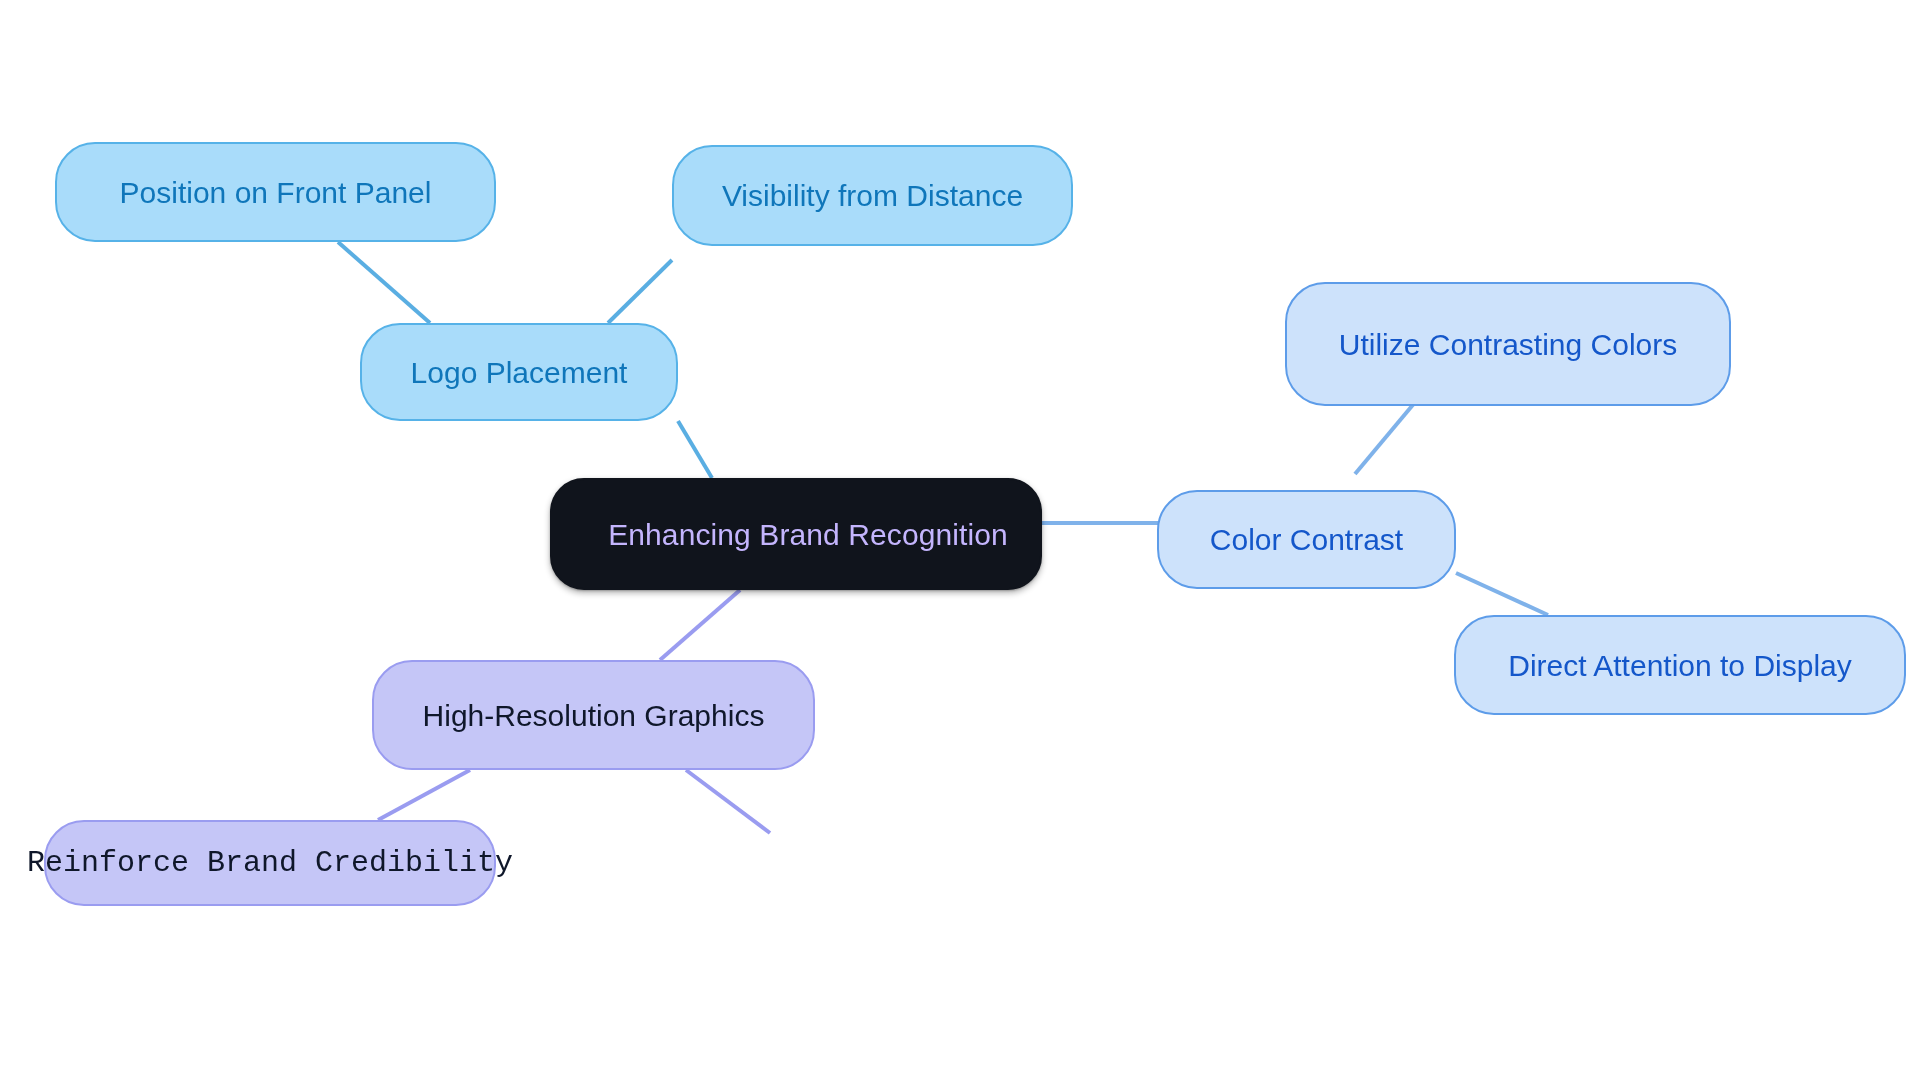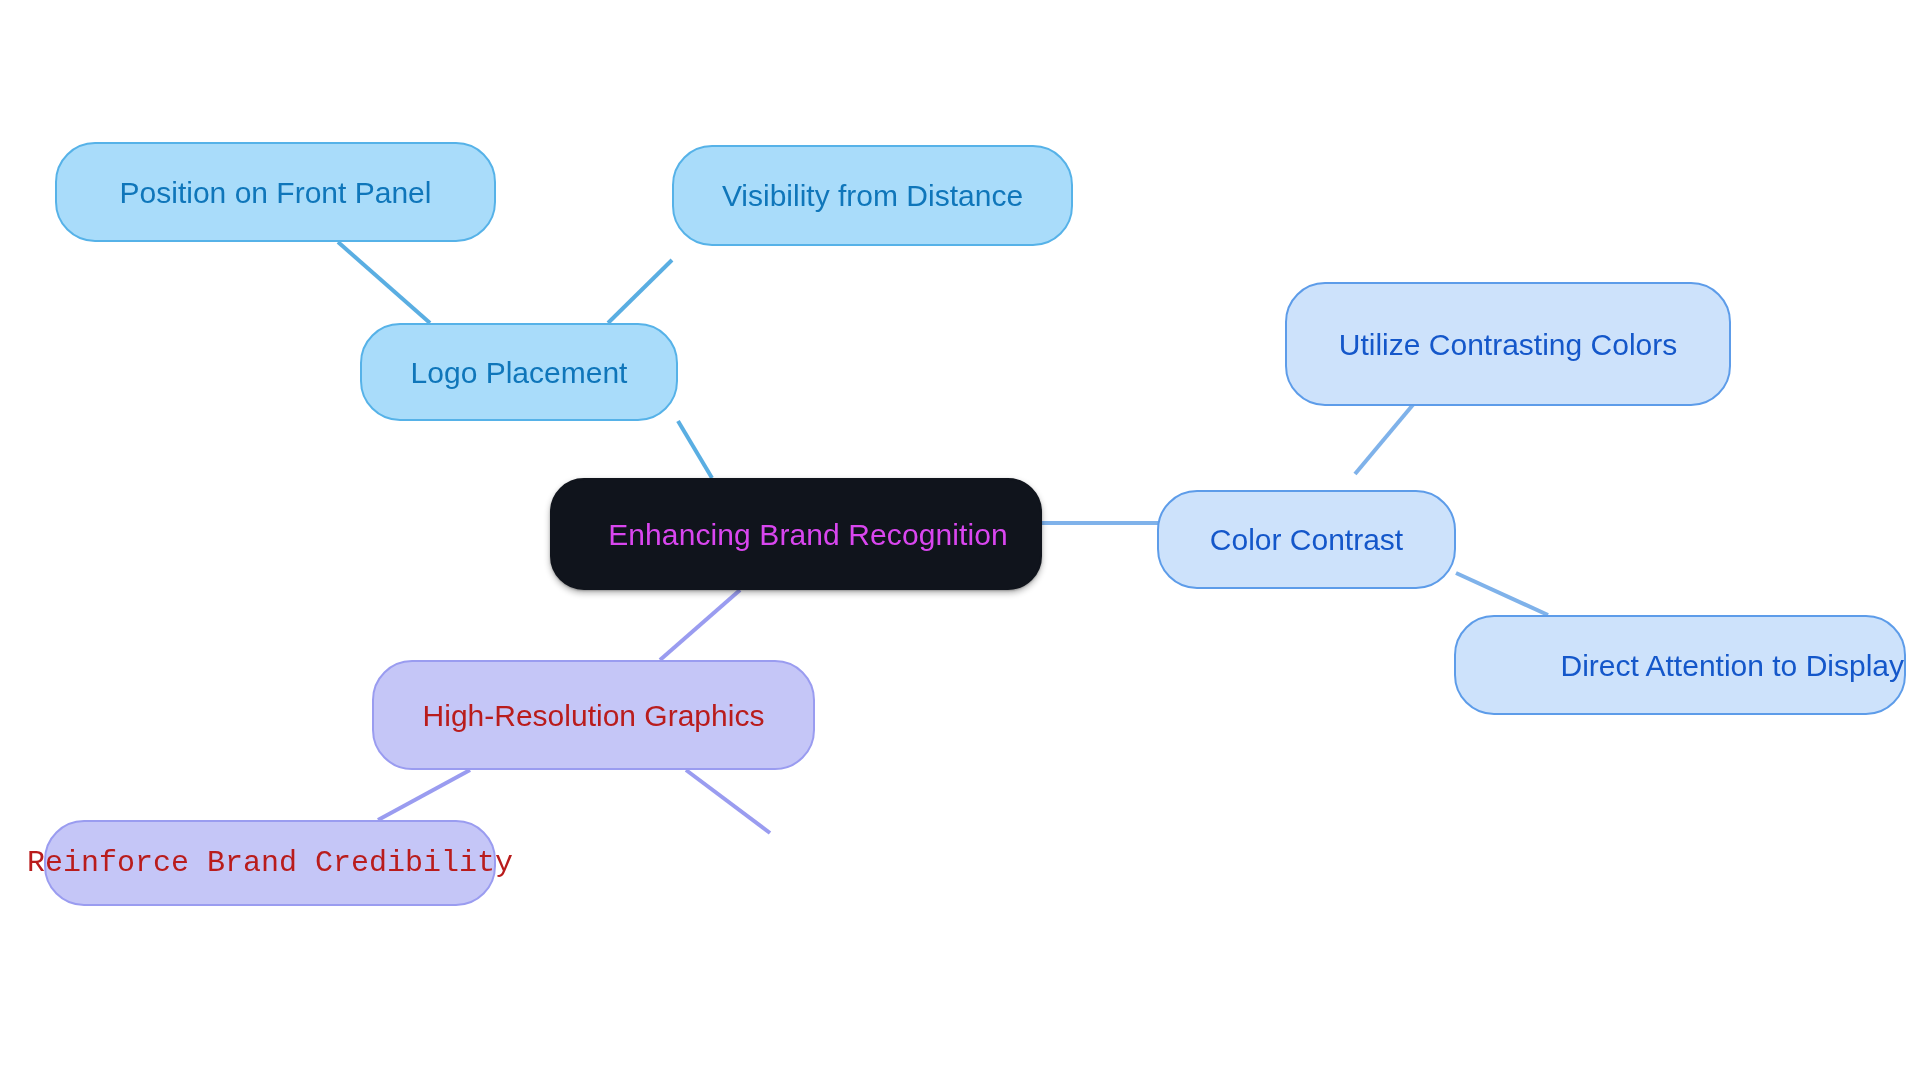--- a/index.html
+++ b/index.html
@@ -34,21 +34,21 @@
     justify-content: center;
     text-align: center;
     white-space: nowrap;
     border-style: solid;
     border-width: 2px;
     line-height: 1.1;
   }
   .node-root {
     background: #10141c;
     border-color: #10141c;
-    color: #d946ef;
+    color: #c4b5fd;
     border-radius: 34px;
     font-size: 30px;
     letter-spacing: 0.1px;
     box-shadow: 0 3px 6px rgba(0,0,0,0.30), 0 1px 2px rgba(0,0,0,0.22);
     padding-left: 24px;
   }
   .node-blue {
     background: #a9dcfa;
     border-color: #56b2e8;
     color: #0f76ba;
@@ -58,21 +58,21 @@
   .node-paleblue {
     background: #cde2fb;
     border-color: #5d9ce9;
     color: #1457ca;
     border-radius: 40px;
     font-size: 30px;
   }
   .node-purple {
     background: #c5c6f7;
     border-color: #9a9cf0;
-    color: #b91c1c;
+    color: #0f172a;
     border-radius: 40px;
     font-size: 30px;
   }
   .node-label {
     display: block;
   }
 </style>
 </head>
 <body>
 
@@ -103,21 +103,21 @@
   </div>
 
   <div class="node node-paleblue" style="left:1285px; top:282px; width:446px; height:124px;">
     <span class="node-label">Utilize Contrasting Colors</span>
   </div>
 
   <div class="node node-paleblue" style="left:1157px; top:490px; width:299px; height:99px;">
     <span class="node-label">Color Contrast</span>
   </div>
 
-  <div class="node node-paleblue" style="left:1454px; top:615px; width:452px; height:100px;justify-content:flex-end;">
+  <div class="node node-paleblue" style="left:1454px; top:615px; width:452px; height:100px;">
     <span class="node-label">Direct Attention to Display</span>
   </div>
 
   <div class="node node-purple" style="left:372px; top:660px; width:443px; height:110px;">
     <span class="node-label">High-Resolution Graphics</span>
   </div>
 
   <div class="node node-purple" style="left:44px; top:820px; width:452px; height:86px;font-family:Liberation Mono, monospace;">
     <span class="node-label">Reinforce Brand Credibility</span>
   </div>

